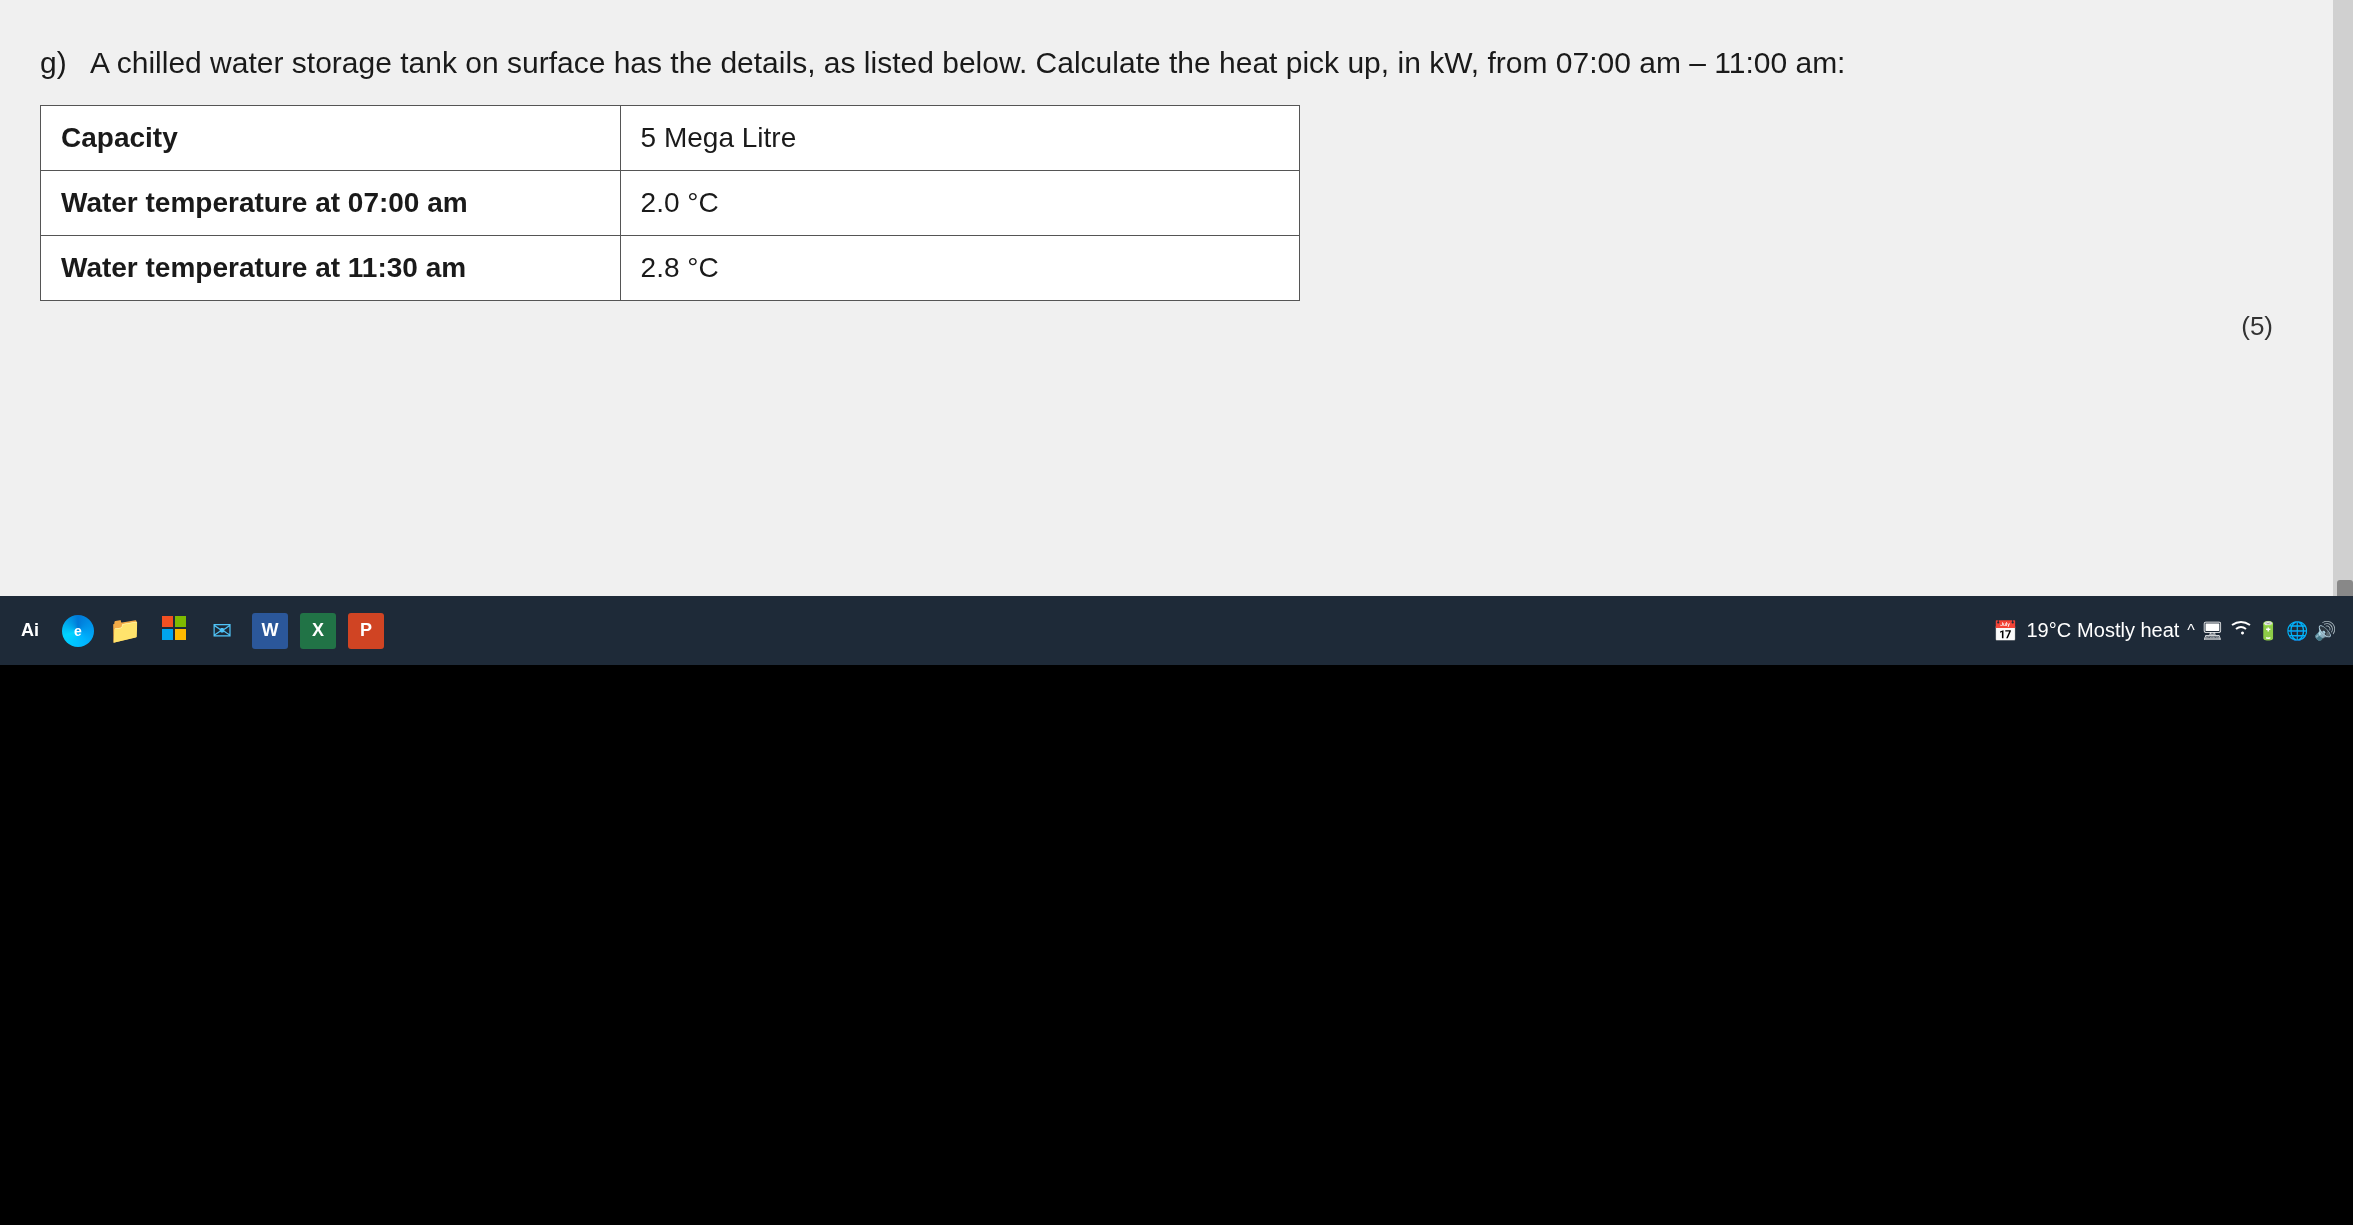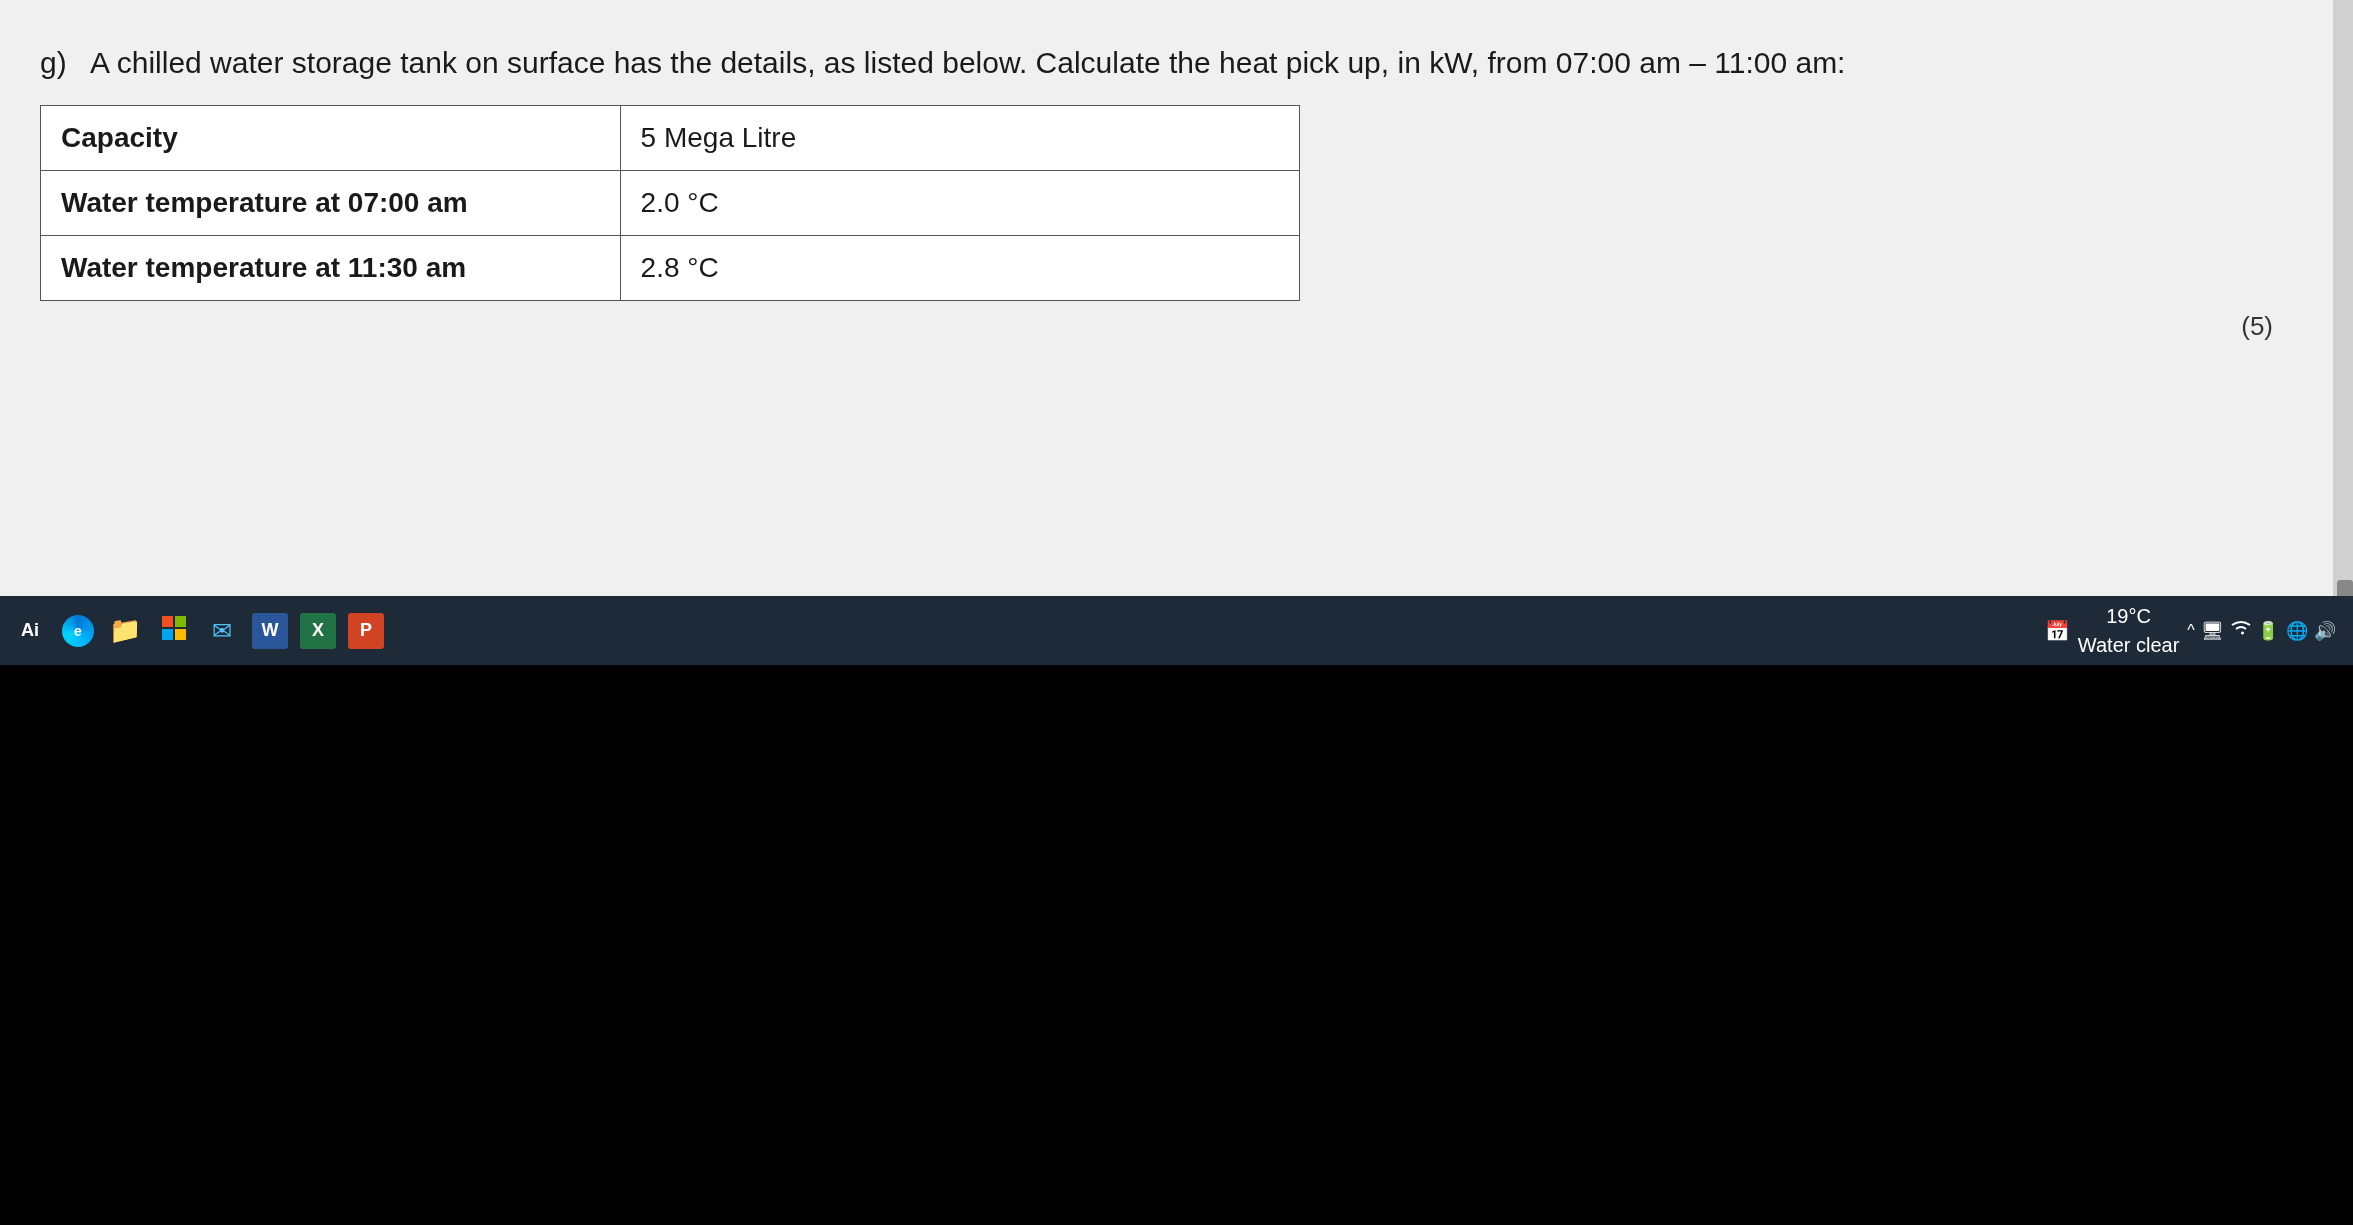--- a/index.html
+++ b/index.html
@@ -190,21 +190,20 @@
       color: white;
       font-size: 20px;
     }
 
     .weather-info {
       display: flex;
       align-items: center;
       gap: 6px;
       color: white;
       font-size: 20px;
-      flex-direction: column;
     }
 
     .tray-icons {
       display: flex;
       align-items: center;
       gap: 6px;
       color: white;
       font-size: 18px;
     }
 
@@ -332,21 +331,21 @@
   </div>
 
   <div class="taskbar-right">
 
     <div class="system-tray">
       <span style="font-size:20px;">📅</span>
     </div>
 
     <div class="weather-info">
       <span>19°C</span>
-      <span>Water clear</span>
+      <span>Mostly heat</span>
     </div>
 
     <div class="tray-icons">
       <span style="color:white;font-size:16px;">^</span>
       <span style="font-size:18px;">🖥</span>
       <span style="font-size:18px;">
         <svg width="22" height="18" viewBox="0 0 22 18">
           <path d="M11 14 a1.5 1.5 0 1 1 0 0.01Z" fill="white"></path>
           <path d="M6 10 Q11 6 16 10" stroke="white" stroke-width="2" fill="none"></path>
           <path d="M2 6 Q11 0 20 6" stroke="white" stroke-width="2" fill="none"></path>

